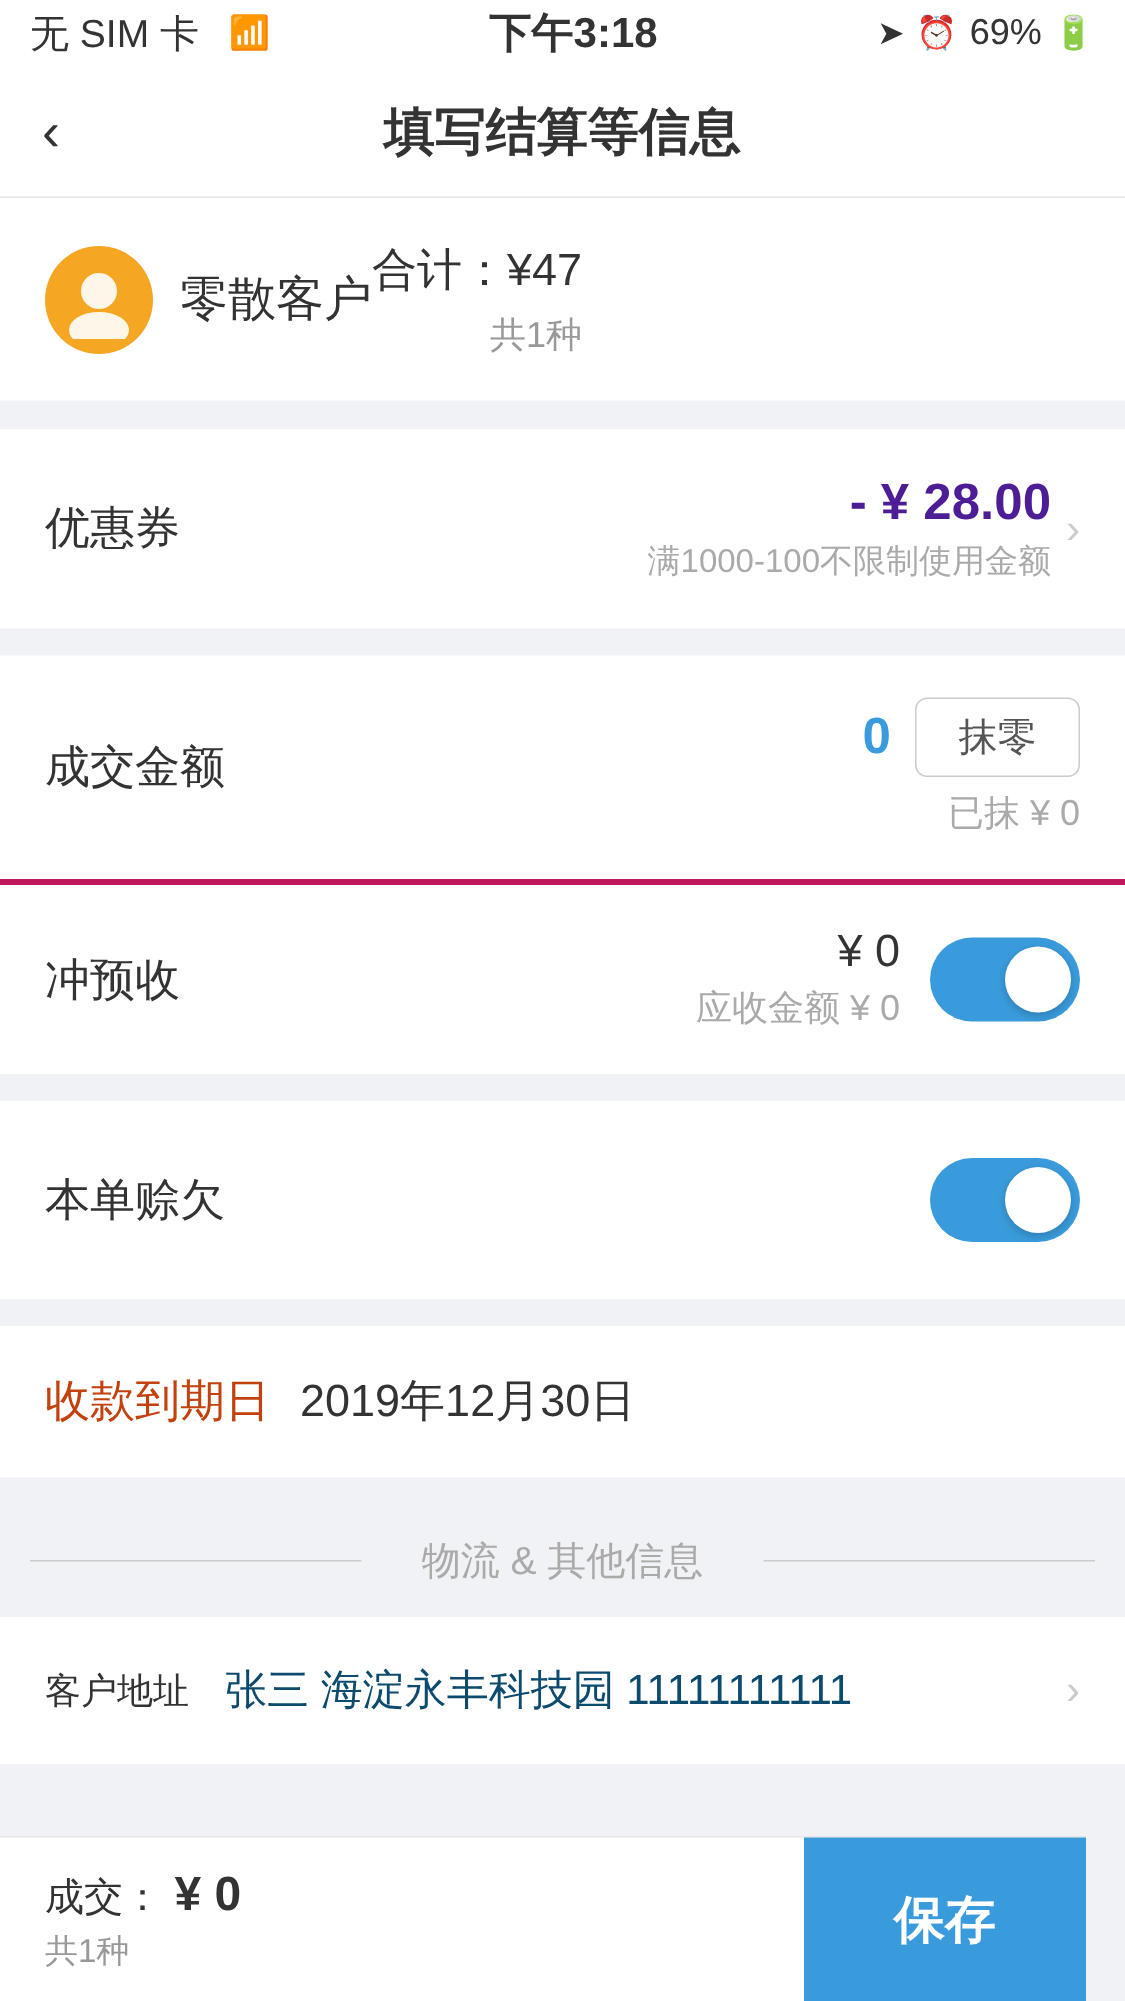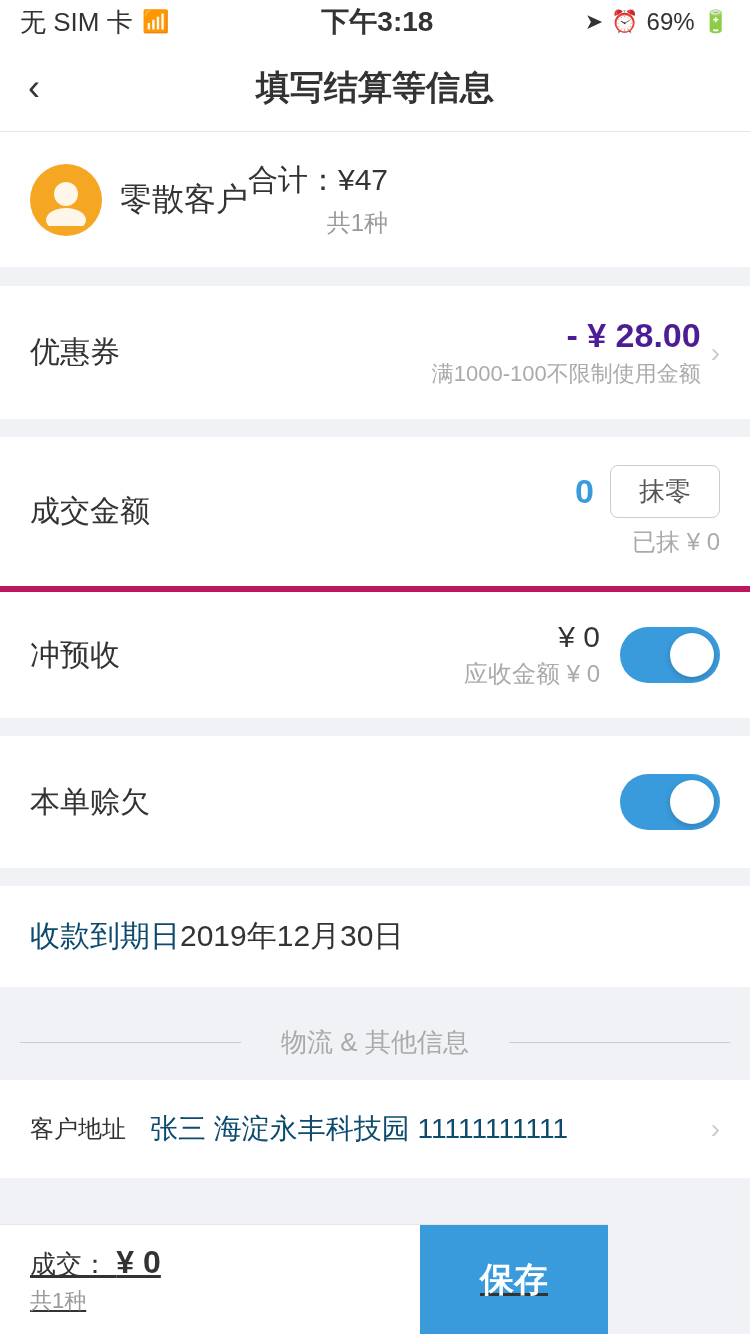--- a/index.html
+++ b/index.html
@@ -18,21 +18,21 @@
       width: 750px;
       height: 44px;
       background: #fff;
       display: flex;
       align-items: center;
       justify-content: space-between;
       padding: 0 20px;
       font-size: 26px;
       font-weight: 500;
     }
-    .status-left { display: flex; align-items: center; gap: 10px; }
+    .status-left { display: flex; align-items: center; gap: 20px; }
     .status-right { display: flex; align-items: center; gap: 8px; }
     .wifi-icon { font-size: 22px; }
 
     
     .nav-bar {
       width: 750px;
       height: 88px;
       background: #fff;
       display: flex;
       align-items: center;
@@ -106,21 +106,21 @@
     
     .section2 {
       background: #fff;
       margin-bottom: 18px;
     }
     .deal-row {
       display: flex;
       align-items: center;
       justify-content: space-between;
       padding: 28px 30px;
-      border-bottom: 6px solid #be185d;
+      border-bottom: 4px solid #be185d;
     }
     .deal-label { font-size: 30px; color: #333; }
     .deal-input-row { display: flex; align-items: center; gap: 16px; }
     .deal-amount-value { font-size: 34px; color: #3a9bdc; font-weight: 600; }
     .round-btn {
       border: 1px solid #ccc;
       border-radius: 8px;
       padding: 8px 28px;
       font-size: 26px;
       color: #555;
@@ -175,21 +175,21 @@
     .credit-label { font-size: 30px; color: #333; }
 
     
     .duedate-row {
       display: flex;
       align-items: center;
       padding: 30px 30px;
       background: #fff;
       margin-bottom: 18px;
     }
-    .duedate-label { font-size: 30px; color: #0c4a6e; }
+    .duedate-label { font-size: 30px; color: #c2410c; margin-right: 20px; }
     .duedate-value { font-size: 30px; color: #333; }
 
     
     .logistics-header {
       background: #f0f2f5;
       padding: 20px 0;
       text-align: center;
       display: flex;
       align-items: center;
       justify-content: center;
@@ -213,27 +213,26 @@
       margin-top: 0;
     }
     .address-label { font-size: 24px; color: #333; flex-shrink: 0; margin-right: 24px; }
     .address-value { font-size: 28px; color: #0c4a6e; flex: 1; }
     .address-chevron { font-size: 28px; color: #ccc; }
 
     
     .bottom-bar {
       position: fixed;
       bottom: 0;
-      width: 608px;
+      width: 724px;
       height: 110px;
       background: #fff;
       display: flex;
       align-items: center;
       border-top: 1px solid #e5e5e5;
-      text-decoration: underline;
     }
     .bottom-summary {
       flex: 1;
       padding: 0 30px;
     }
     .bottom-deal-label { font-size: 26px; color: #333; }
     .bottom-deal-amount { font-size: 32px; color: #333; font-weight: 600; }
     .bottom-count { font-size: 22px; color: #999; margin-top: 4px; }
     .btn-hold {
       width: 188px;

